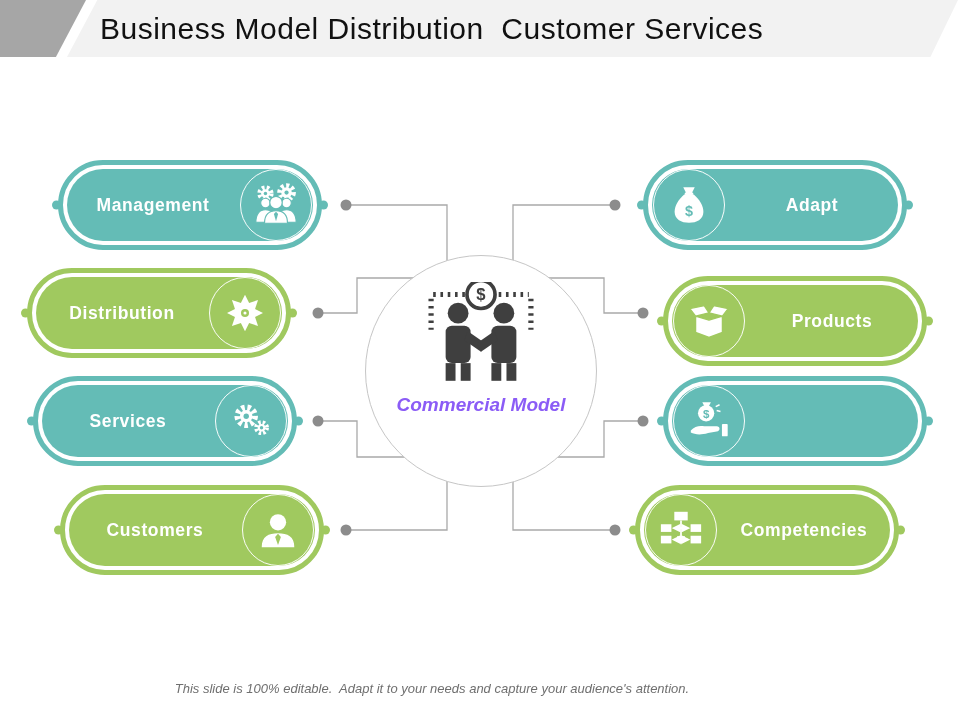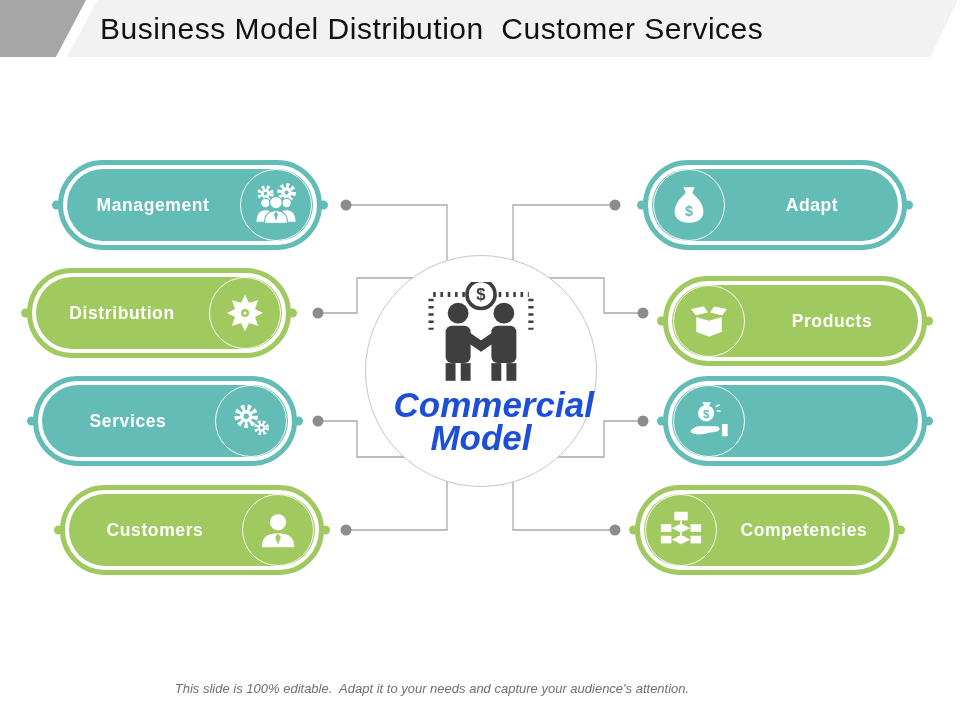--- a/index.html
+++ b/index.html
@@ -28,22 +28,22 @@
   .pill-inner{position:absolute;inset:4px;border-radius:40px;background:var(--c);
     display:flex;align-items:center;}
   .pill-label{flex:1;text-align:center;color:#fff;font-weight:bold;font-size:17.5px;
     letter-spacing:.6px;}
   .icon-circle{flex:none;width:70px;height:70px;margin:0 1px;border:1.6px solid rgba(255,255,255,.95);
     border-radius:50%;display:flex;align-items:center;justify-content:center;}
   
   .center-circle{position:absolute;left:365px;top:255px;width:232px;height:232px;
     border-radius:50%;background:#fff;border:1.5px solid #c6c6c6;z-index:3;
     display:flex;flex-direction:column;align-items:center;box-sizing:border-box;}
-  .center-label{width:175px;text-align:center;font-size:35px;font-weight:bold;
-    font-style:italic;color:#1d4ed8;line-height:33px;margin-top:2px;}
+  .center-label{width:175px;text-align:center;font-size:19px;font-weight:bold;
+    font-style:italic;color:#8b5cf6;line-height:33px;margin-top:2px;}
   
   .footer-note{position:absolute;left:0;top:681px;width:864px;text-align:center;
     font-size:13px;font-style:italic;color:#6f6f6f;white-space:pre;}
 </style>
 </head>
 <body>
 
 <div id="slide">
 
   <div class="hdr-accent"></div>

